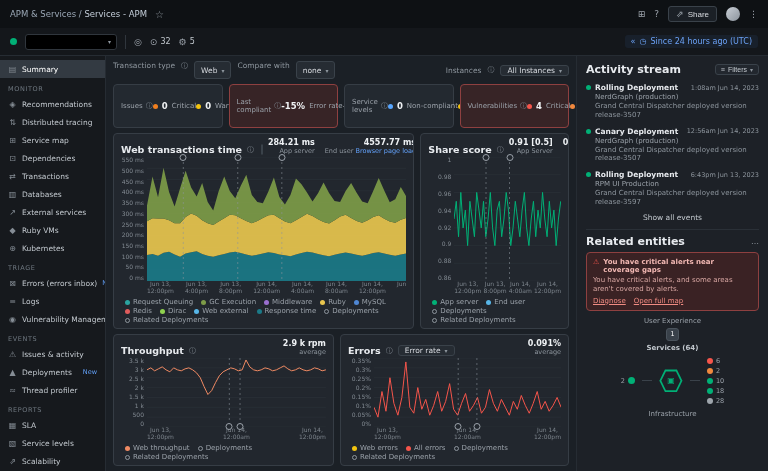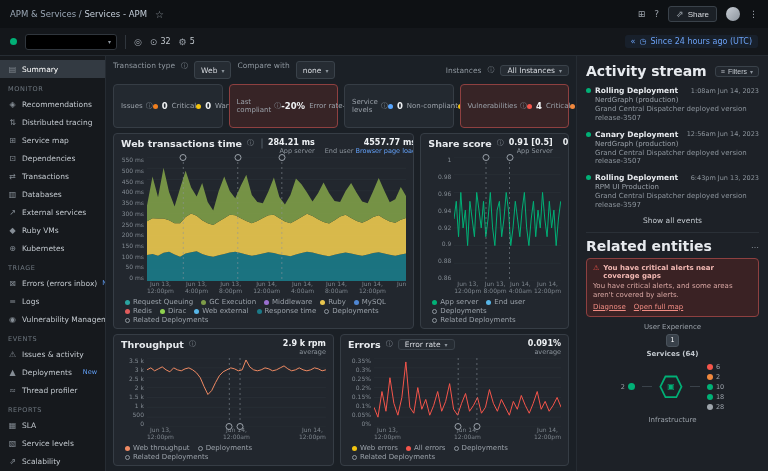--- a/index.html
+++ b/index.html
@@ -54,21 +54,21 @@
   .card.alert{background:#372426;border-color:#8e4040;}
   .card-title{font-size:7px;color:#9aa1a9;display:flex;align-items:center;gap:3px;}
   .card-row{display:flex;align-items:center;gap:4px;font-size:7px;color:#9aa1a9;line-height:1.45;white-space:nowrap;}
   .dot{width:5px;height:5px;border-radius:50%;flex:0 0 5px;}
   .card-row .val{color:#f0f2f4;font-size:8.5px;font-weight:bold;}
   
   .row1{flex:0 0 196px;display:flex;gap:6px;min-height:0;}
   .row2{flex:1;display:flex;gap:6px;min-height:0;}
   .panel{background:#22272e;border:1px solid #363d45;border-radius:4px;padding:4px 7px;display:flex;
          flex-direction:column;min-width:0;overflow:hidden;}
-  .panel-head{display:flex;align-items:flex-start;gap:5px;padding-bottom:2px;}
+  .panel-head{display:flex;align-items:flex-end;gap:5px;padding-bottom:2px;}
   .panel-title{font-size:9.5px;font-weight:bold;color:#e7eaee;white-space:nowrap;}
   .toggles{display:flex;border:1px solid #3a424a;border-radius:3px;overflow:hidden;margin-left:2px;}
   .toggle{font-size:6px;padding:1px 4px;color:#9aa1a9;border-left:1px solid #3a424a;}
   .toggle:first-child{border-left:none;}
   .toggle.active{background:#3a424a;color:#e7eaee;}
   .head-stats{margin-left:auto;display:flex;gap:10px;text-align:right;}
   .stat .v{font-size:8px;color:#eef1f4;font-weight:bold;line-height:1.15;white-space:nowrap;}
   .stat .l{font-size:6.5px;color:#8d959d;white-space:nowrap;}
   .lnk{color:#62a0f8;}
   .kebab{color:#8d959d;font-size:8px;margin-left:3px;}
@@ -83,21 +83,21 @@
          color:#7d858d;line-height:1.15;text-align:center;white-space:nowrap;}
   .legend{display:flex;flex-wrap:wrap;column-gap:8px;row-gap:1px;padding-left:4px;font-size:7px;
           color:#9aa1a9;margin-top:3px;overflow:hidden;}
   .legend-item{display:flex;align-items:center;gap:3px;white-space:nowrap;}
   .legend-dot{width:5px;height:5px;border-radius:50%;flex:0 0 5px;}
   .legend-dot.outline{background:transparent;border:1px solid #8d959d;}
   
   .rightpanel{flex:0 0 192px;width:192px;background:#1d2127;border-left:1px solid #262c33;padding:7px 9px;
               display:flex;flex-direction:column;overflow:hidden;}
   .as-head{display:flex;align-items:center;justify-content:space-between;}
-  .as-title{font-size:14px;font-weight:bold;color:#e7eaee;}
+  .as-title{font-size:11px;font-weight:bold;color:#e7eaee;}
   .btn-filters{border:1px solid #3a424a;border-radius:3px;font-size:7px;padding:1px 5px;color:#c2c8ce;
                display:flex;gap:3px;align-items:center;background:#22272e;}
   .event{margin-top:7px;}
   .ev-row1{display:flex;align-items:center;gap:4px;}
   .ev-dot{width:5px;height:5px;border-radius:50%;background:#01b076;flex:0 0 5px;}
   .ev-type{font-size:7.5px;font-weight:bold;color:#e7eaee;white-space:nowrap;}
   .ev-time{margin-left:auto;font-size:6.5px;color:#8d959d;white-space:nowrap;}
   .ev-entity{font-size:7px;color:#9aa1a9;padding-left:9px;margin-top:1px;}
   .ev-desc{font-size:7px;color:#8d959d;padding-left:9px;margin-top:1px;line-height:1.25;}
   .show-all{text-align:center;font-size:7.5px;color:#c2c8ce;padding:6px 0 4px;cursor:pointer;}
@@ -300,21 +300,21 @@
               <span class="val">0</span>
               <span>Warning</span>
             </div>
           </div>
           <div class="card alert">
             <div class="card-title">
               <span>Last compliant</span>
               <span class="info">ⓘ</span>
             </div>
             <div class="card-row">
-              <span class="val">-20%</span>
+              <span class="val">-15%</span>
               <span>Error rate</span>
             </div>
             <div class="card-row">
               <span class="val">+10%</span>
               <span>Response time</span>
             </div>
           </div>
           <div class="card">
             <div class="card-title">
               <span>Service levels</span>

